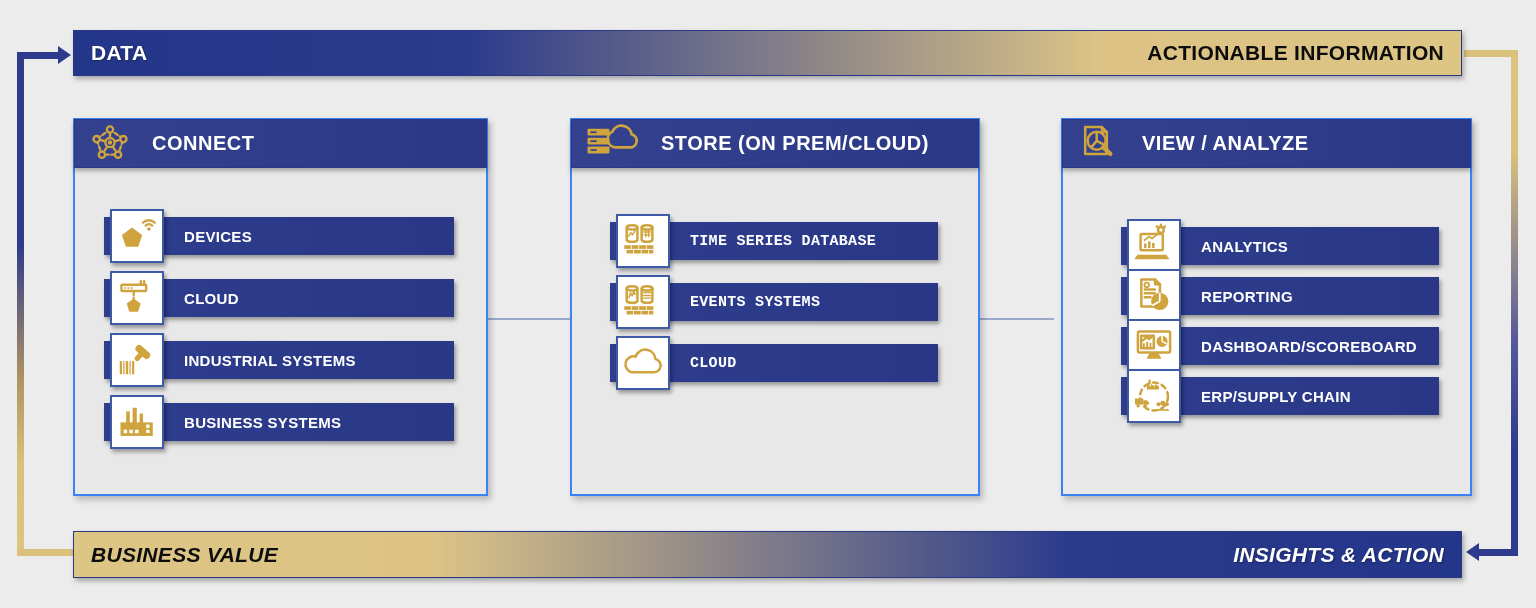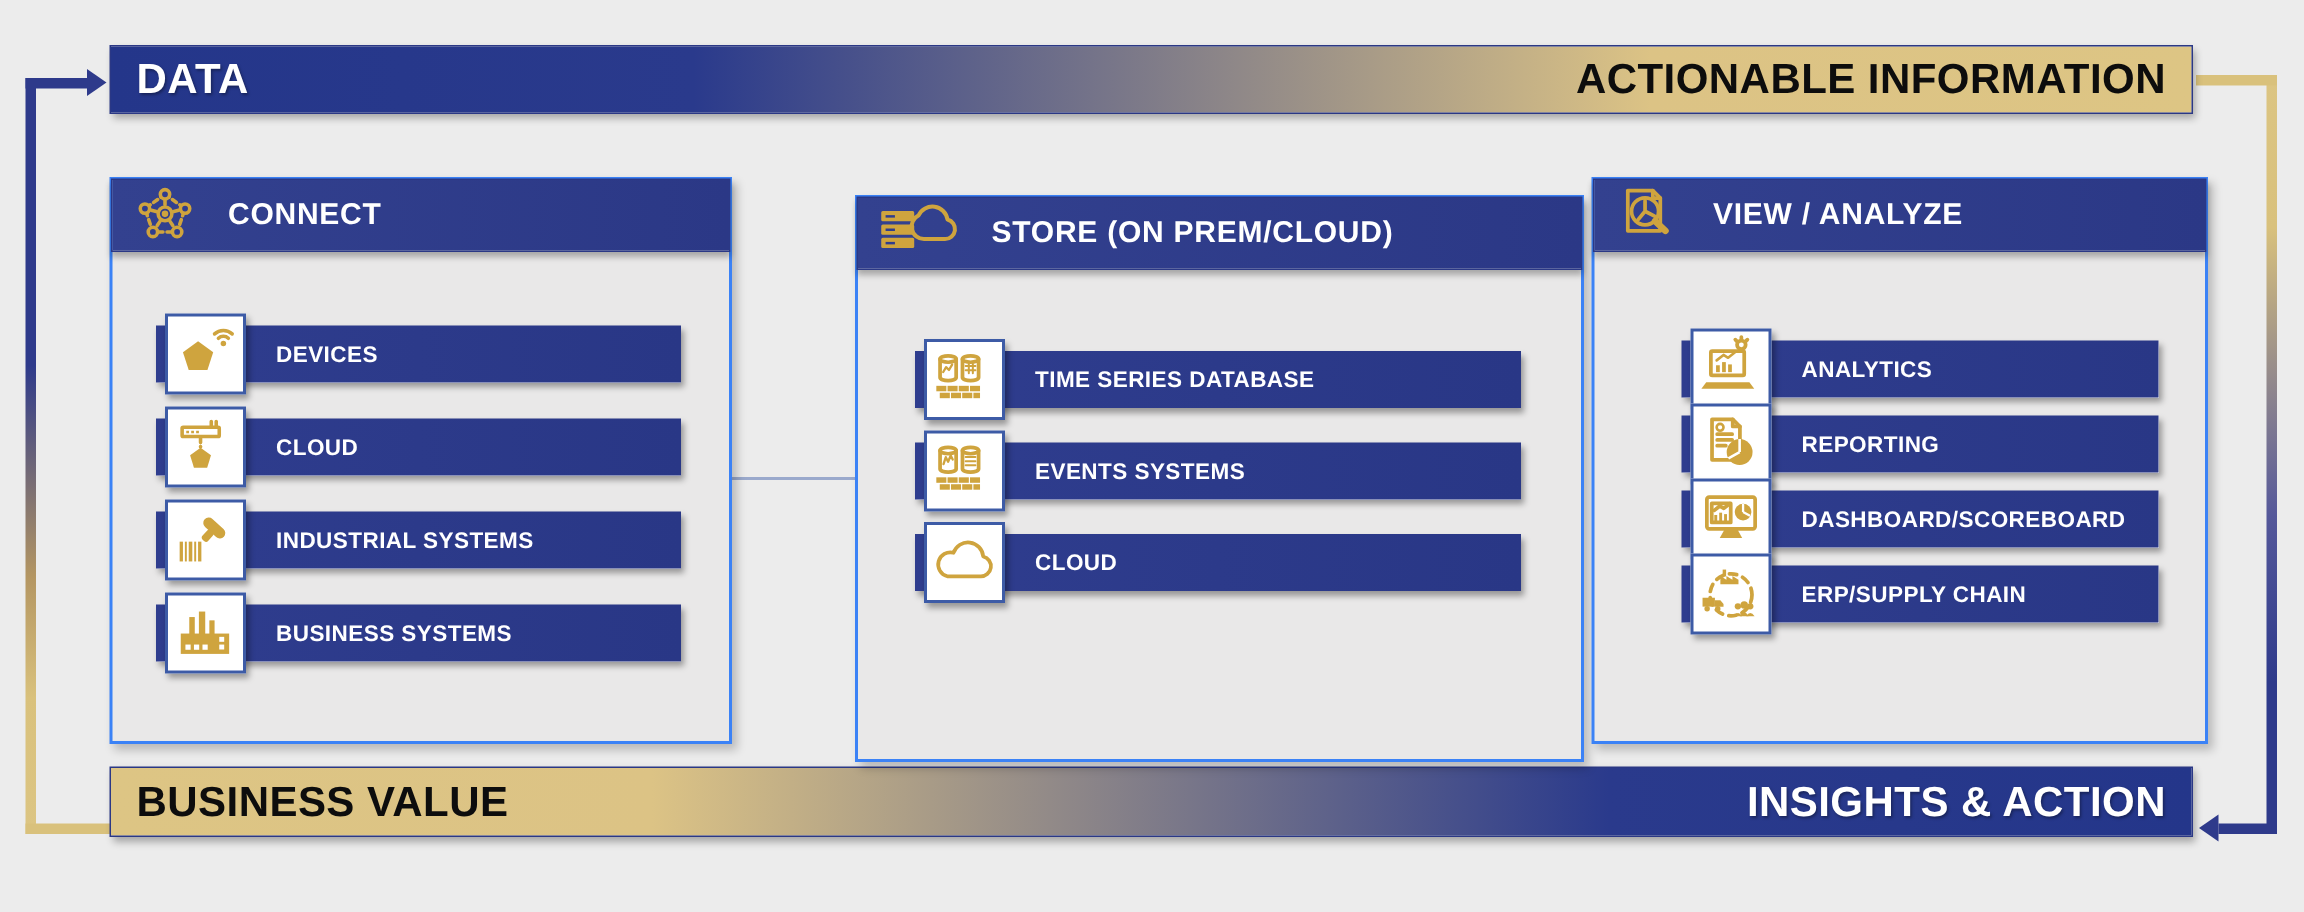--- a/index.html
+++ b/index.html
@@ -11,29 +11,30 @@
   }
   .abs{position:absolute;}
 
   
   .banner{
     left:73px;width:1389px;height:46px;
     display:flex;align-items:center;justify-content:space-between;
     padding:16px 17px;box-sizing:border-box;
     border:1px solid #2B3885;
     box-shadow:2px 3px 5px rgba(0,0,0,.30);
-    font-weight:700;font-size:28px;letter-spacing:.3px;white-space:nowrap;
+    font-weight:700;font-size:21px;letter-spacing:.3px;white-space:nowrap;
   }
   .banner-top{
     top:30px;
     background:linear-gradient(90deg,#24368A 0%,#2A3A8C 28%,#DCC385 74%,#DDC584 100%);
   }
   .banner-bottom{
-    top:511px;height:47px;
+    top:531px;height:47px;
     background:linear-gradient(90deg,#DDC584 0%,#DCC385 26%,#2A3A8C 72%,#24368A 100%);
+    font-style:italic;
   }
   .banner .lite{color:#FFFFFF;text-shadow:1px 1px 2px rgba(0,0,0,.35);}
   .banner .dark{color:#0D0D0D;}
 
   
   .vline{width:7px;}
   .vline-left{
     left:17px;top:52px;height:504px;
     background:linear-gradient(180deg,#2E3A8B 0%,#2E3A8B 38%,#B49662 66%,#D9C17C 82%,#DCC583 100%);
   }
@@ -64,39 +65,39 @@
   .connector-right{left:978px;width:76px;}
 
   
   .panel{
     top:118px;height:378px;box-sizing:border-box;
     background:#E9E8E8;
     border:2px solid #3b82f6;
     box-shadow:3px 4px 6px rgba(0,0,0,.22);
   }
   .panel-connect{left:73px;width:415px;}
-  .panel-store{left:570px;width:486px;margin-top:12px;}
+  .panel-store{left:570px;width:410px;}
   .panel-view{left:1061px;width:411px;}
 
   .panel-header{
     height:47px;margin:-1px;padding:0 10px 0 13px;
     display:flex;align-items:center;gap:20px;
     background:linear-gradient(90deg,#33418F 0%,#2B3886 100%);
     border:1px solid #2B3885;
     box-shadow:0 3px 4px rgba(0,0,0,.28);
     overflow:visible;position:relative;z-index:2;
   }
   .panel-title{
     color:#FFFFFF;font-weight:700;font-size:20px;letter-spacing:.5px;white-space:nowrap;
   }
   .hicon{flex:0 0 auto;margin-top:-4px;}
 
   .rows{display:flex;flex-direction:column;}
   .panel-connect .rows{padding-top:50px;gap:24px;}
-  .panel-store   .rows{padding-top:55px;gap:23px;}
+  .panel-store   .rows{padding-top:55px;gap:23px;font-family:Liberation Mono, monospace;}
   .panel-view    .rows{padding-top:60px;gap:12px;margin-left:11px;}
 
   .row{position:relative;height:38px;}
   .panel-connect .row{margin:0 32px 0 29px;padding-left:37px;}
   .panel-store   .row{margin:0 40px 0 38px;}
   .panel-view    .row{margin:0 31px 0 47px;}
 
   .row-bar{
     position:absolute;inset:0;
     background:linear-gradient(90deg,#2F3D8E 0%,#293786 100%);

